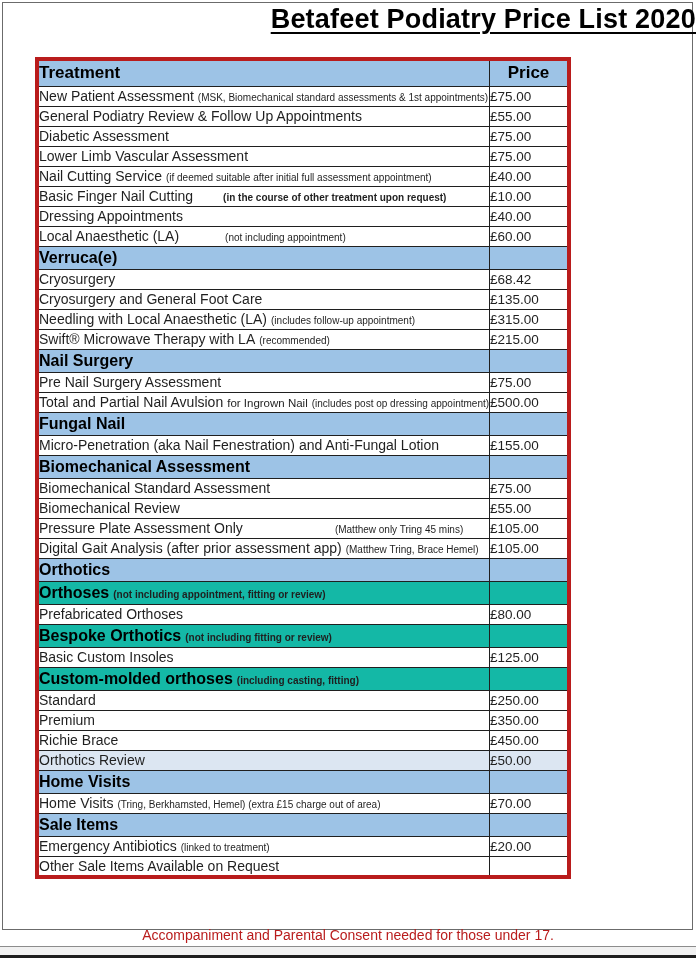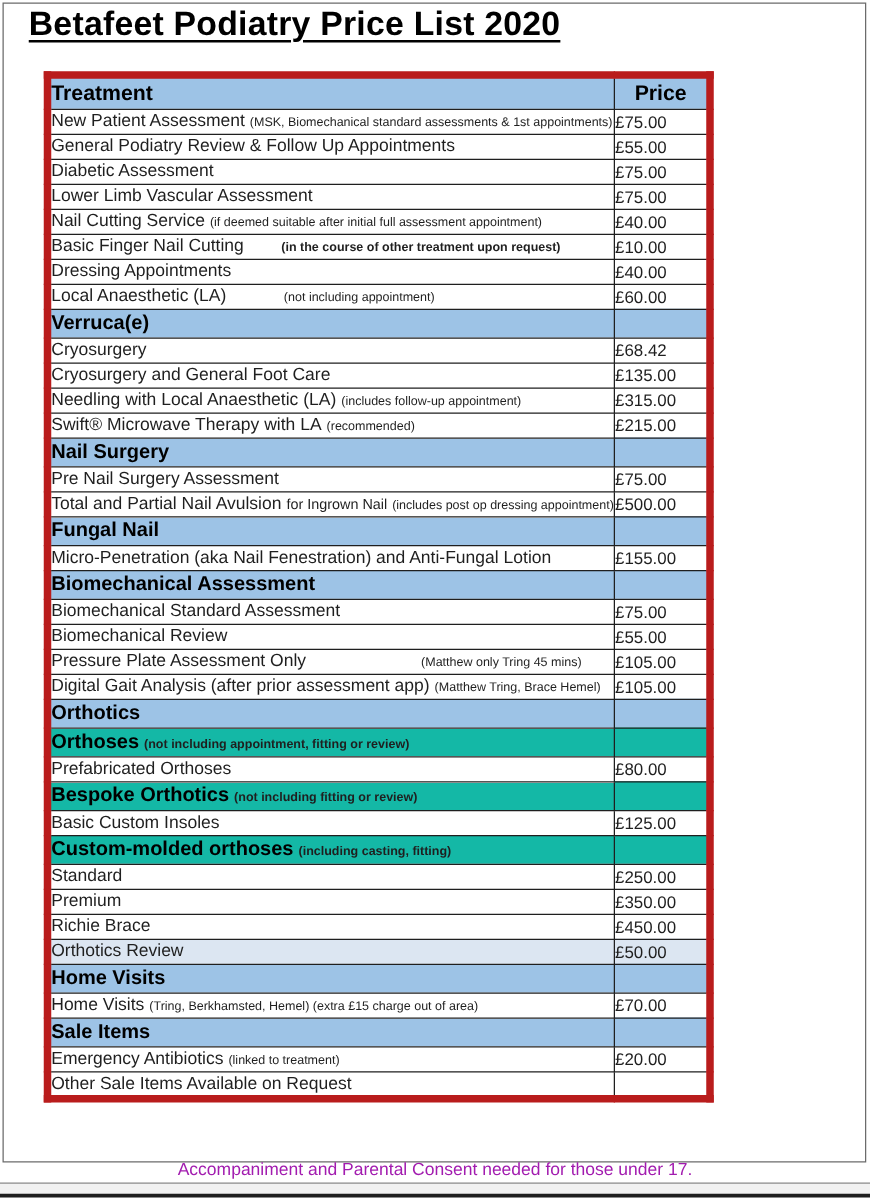--- a/index.html
+++ b/index.html
@@ -9,29 +9,29 @@
     background:#ffffff; overflow:hidden;
     font-family:"Liberation Sans", sans-serif;
     color:#1f1f1f;
   }
   .page-border {
     position:absolute; left:2px; top:2px; width:691px; height:928px;
     border:1px solid #6b6b6b; pointer-events:none;
   }
   .title {
     margin:0; position:absolute; top:4px; left:0; width:100%;
-    text-align:left; font-size:27px; font-weight:bold; color:#000;
+    text-align:right; font-size:27px; font-weight:bold; color:#000;
     text-decoration:underline; text-decoration-thickness:2px; text-underline-offset:4px;
     letter-spacing:0.2px;
     padding-left:23px;
   }
   .tablewrap { position:absolute; left:35px; top:57px; }
   table.pricelist {
     border-collapse:collapse; width:536px;
-    border:6px solid #b91c1c;
+    border:4px solid #b91c1c;
   }
   table.pricelist th, table.pricelist td {
     border:1px solid #1f1f1f; padding:0;
   }
   th.col-treatment {
     background:#9DC3E6; text-align:left; font-size:17px; font-weight:bold;
     padding:4px 8px; height:27px; border-bottom:2px solid #1f1f1f; color:#000;
   }
   th.col-price {
     background:#9DC3E6; text-align:center; font-size:17px; font-weight:bold;
@@ -50,21 +50,21 @@
   tr.section td { background:#9DC3E6; height:23px; }
   tr.section .name { font-size:16px; font-weight:bold; color:#000; }
   tr.subsection td { background:#14b8a6; height:23px; }
   tr.subsection .name { font-size:16px; font-weight:bold; color:#000; }
   tr.subsection .note { font-weight:bold; }
   tr.shaded td { background:#DCE6F2; }
   .mid { font-size:11.5px; margin-left:4px; }
   .note { font-size:10px; margin-left:4px; }
   .footer-note {
     position:absolute; top:927px; left:0; width:100%;
-    text-align:center; font-size:14px; color:#a21caf;
+    text-align:center; font-size:14px; color:#b91c1c;
   }
   .bottom-strip {
     position:absolute; top:946px; left:0; width:696px; height:12px;
     background:#f1f1f1; border-top:1px solid #8c8c8c; border-bottom:3px solid #1f1f1f;
   }
 </style>
 </head>
 <body>
 
 <div class="page-border"></div>

